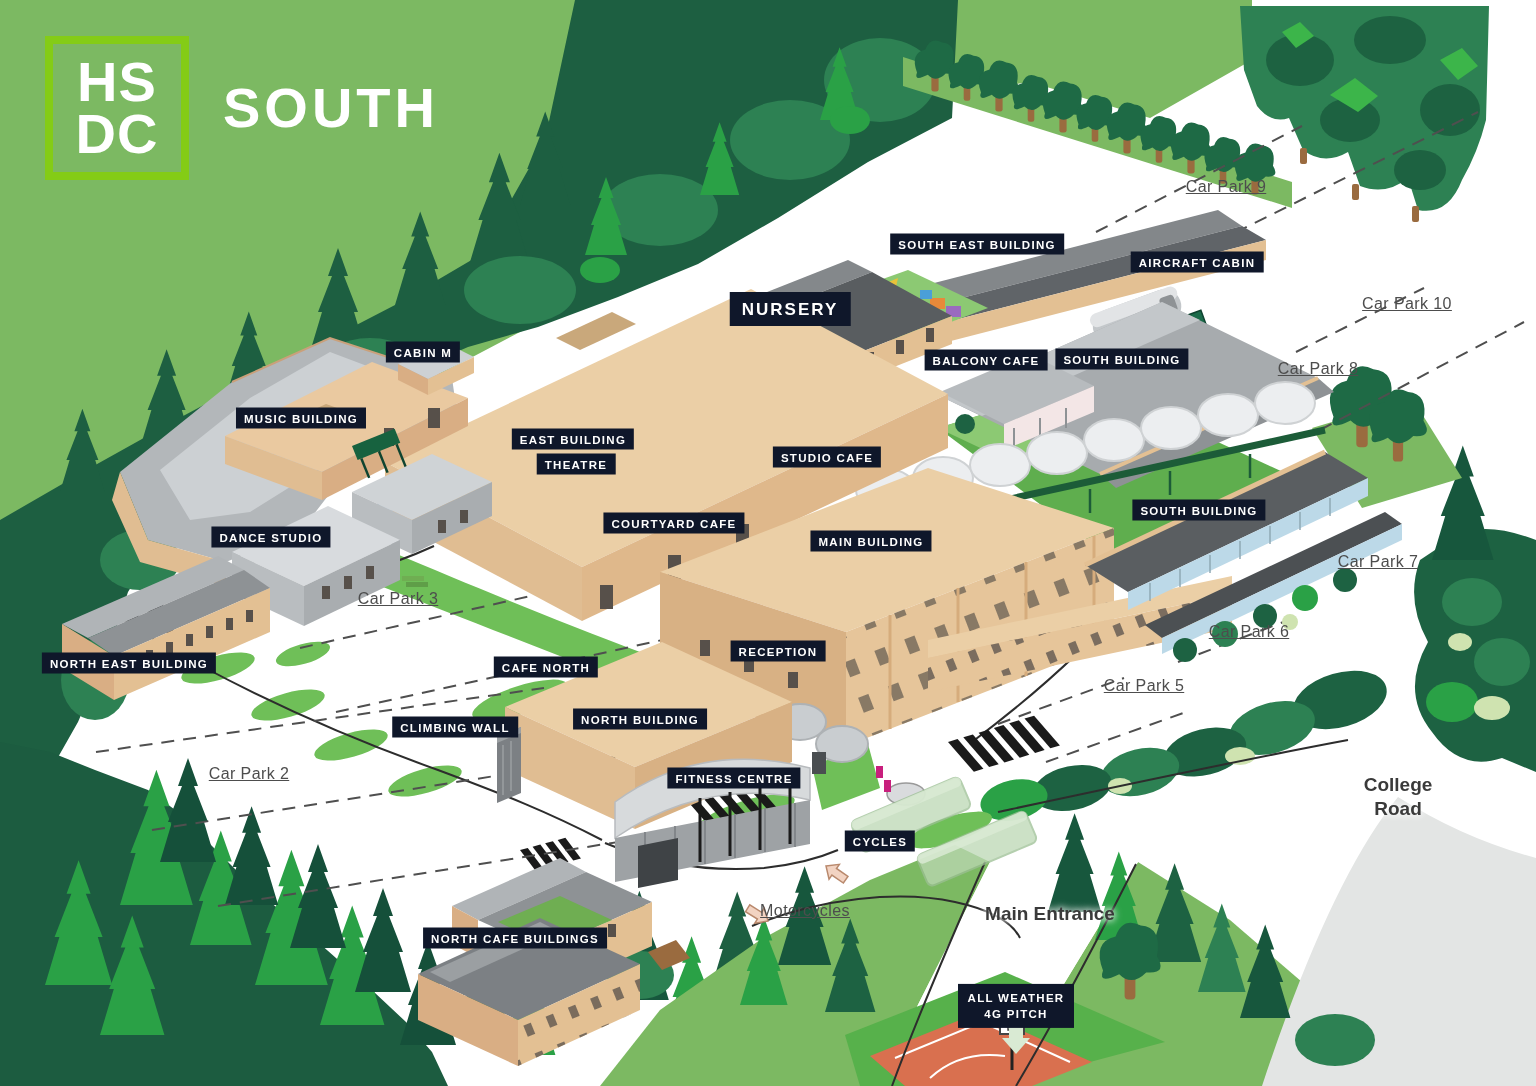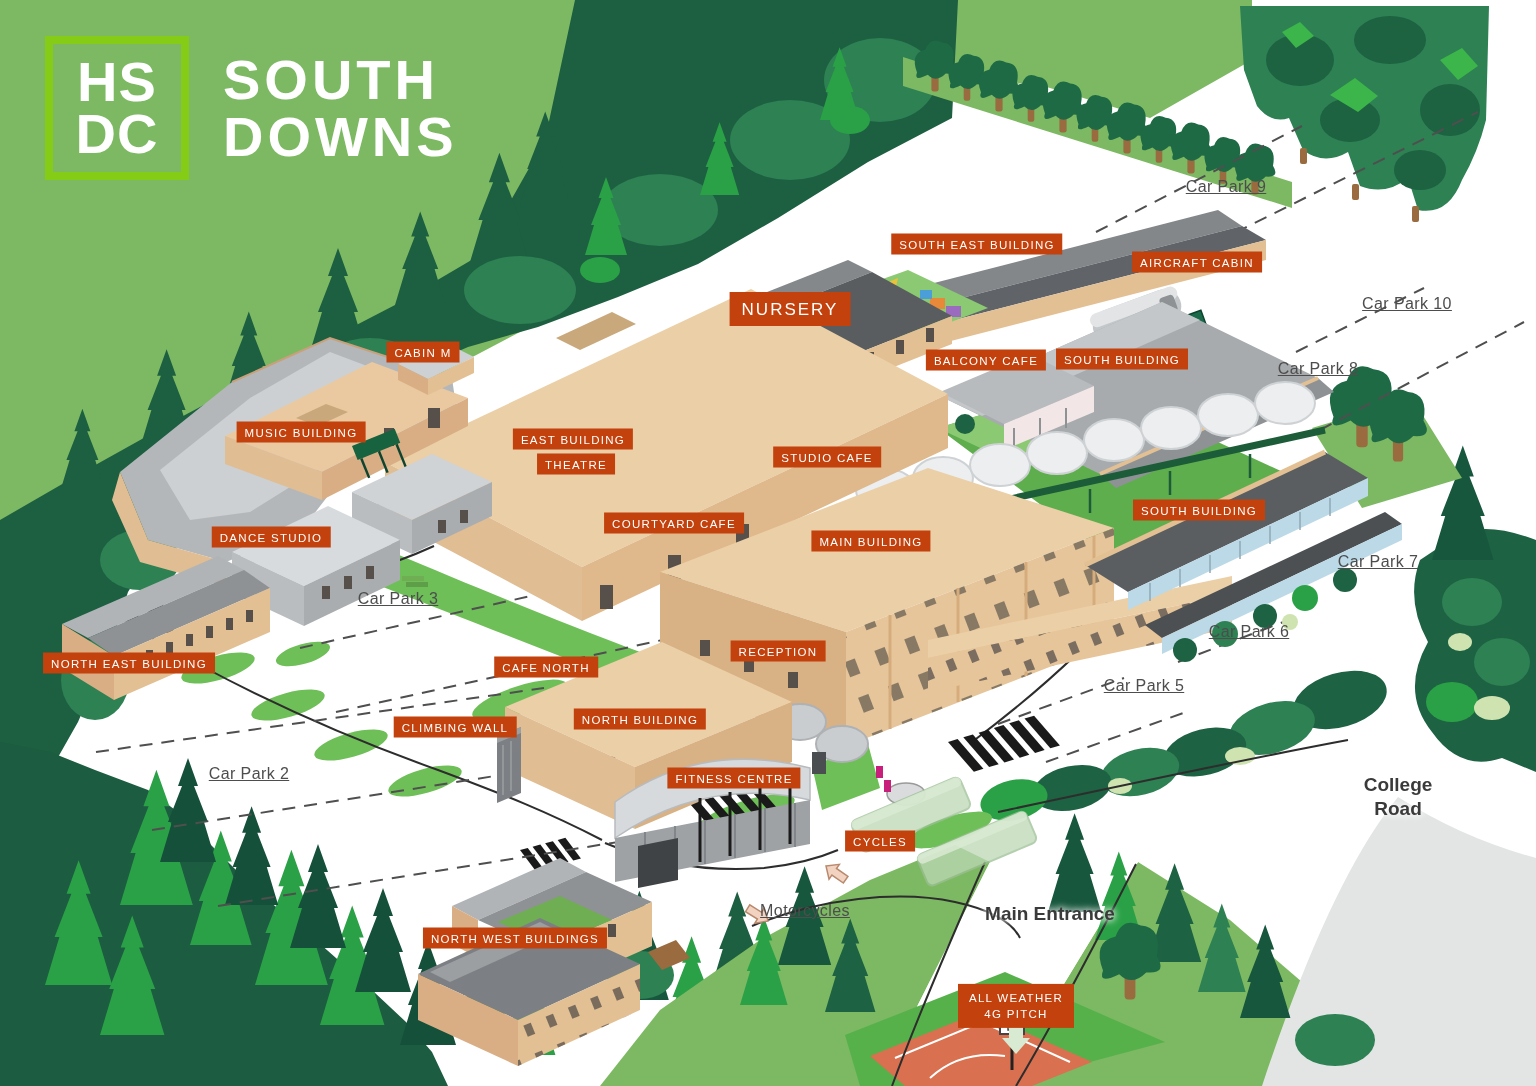--- a/index.html
+++ b/index.html
@@ -6,22 +6,22 @@
   .map{position:relative;width:1536px;height:1086px;overflow:hidden;background:#fff;
        font-family:"Liberation Sans",sans-serif;}
   .map svg{position:absolute;left:0;top:0;}
   
   .brand{position:absolute;left:45px;top:36px;display:flex;align-items:center;gap:34px;color:#fff;}
   .logo-box{width:128px;height:128px;border:8px solid #84cc16;display:flex;flex-direction:column;
             align-items:center;justify-content:center;font-weight:bold;font-size:56px;line-height:.92;
             letter-spacing:1px;}
   .brand-title{font-weight:bold;font-size:56px;line-height:1.02;letter-spacing:4px;}
   
-  .plabel{position:absolute;transform:translate(-50%,-50%);background:#c2410c;color:#fff;
-          font-weight:normal;font-size:11.5px;letter-spacing:1.3px;padding:5px 8px 4px;
+  .plabel{position:absolute;transform:translate(-50%,-50%);background:#0f172a;color:#fff;
+          font-weight:bold;font-size:11.5px;letter-spacing:1.3px;padding:5px 8px 4px;
           white-space:nowrap;z-index:5;}
   .plabel.lg{font-size:17px;letter-spacing:2px;padding:8px 12px 6px;}
   .plabel.two{white-space:normal;text-align:center;line-height:1.4;width:108px;padding:6px 4px;}
   
   .arealabel{position:absolute;transform:translate(-50%,-50%);color:#4d4d4d;font-size:16px;
              letter-spacing:.4px;white-space:nowrap;z-index:4;text-decoration:underline;}
   .boldlabel{position:absolute;transform:translate(-50%,-50%);color:#3a3a3a;font-weight:bold;
              font-size:19px;white-space:nowrap;z-index:4;text-shadow:0 0 6px #fff,0 0 10px #fff;margin-top:44px;}
   .boldlabel.wrap{white-space:normal;width:92px;text-align:center;line-height:1.25;}
 </style>
@@ -559,46 +559,45 @@
   </g>
 </svg>
 
 <div class="brand">
   <div class="logo-box">
     <div>HS</div>
     <div>DC</div>
   </div>
   <div class="brand-title">
     <div>SOUTH</div>
-    <div>DOWNS</div>
   </div>
 </div>
 
 <div class="plabel" style="left:977px;top:244px">SOUTH EAST BUILDING</div>
 <div class="plabel" style="left:1197px;top:262px">AIRCRAFT CABIN</div>
 <div class="plabel lg" style="left:790px;top:309px">NURSERY</div>
 <div class="plabel" style="left:423px;top:352px">CABIN M</div>
-<div class="plabel" style="left:301px;top:432px">MUSIC BUILDING</div>
+<div class="plabel" style="left:301px;top:418px">MUSIC BUILDING</div>
 <div class="plabel" style="left:986px;top:360px">BALCONY CAFE</div>
 <div class="plabel" style="left:1122px;top:359px">SOUTH BUILDING</div>
 <div class="plabel" style="left:573px;top:439px">EAST BUILDING</div>
 <div class="plabel" style="left:576px;top:464px">THEATRE</div>
 <div class="plabel" style="left:827px;top:457px">STUDIO CAFE</div>
 <div class="plabel" style="left:674px;top:523px">COURTYARD CAFE</div>
 <div class="plabel" style="left:871px;top:541px">MAIN BUILDING</div>
 <div class="plabel" style="left:1199px;top:510px">SOUTH BUILDING</div>
 <div class="plabel" style="left:271px;top:537px">DANCE STUDIO</div>
 <div class="plabel" style="left:129px;top:663px">NORTH EAST BUILDING</div>
 <div class="plabel" style="left:546px;top:667px">CAFE NORTH</div>
 <div class="plabel" style="left:778px;top:651px">RECEPTION</div>
 <div class="plabel" style="left:455px;top:727px">CLIMBING WALL</div>
 <div class="plabel" style="left:640px;top:719px">NORTH BUILDING</div>
 <div class="plabel" style="left:734px;top:778px">FITNESS CENTRE</div>
 <div class="plabel" style="left:880px;top:841px">CYCLES</div>
-<div class="plabel" style="left:515px;top:938px">NORTH WEST BUILDINGS</div>
+<div class="plabel" style="left:515px;top:938px">NORTH CAFE BUILDINGS</div>
 <div class="plabel two" style="left:1016px;top:1006px">ALL WEATHER 4G PITCH</div>
 
 <div class="arealabel" style="left:1226px;top:187px">Car Park 9</div>
 <div class="arealabel" style="left:1407px;top:304px">Car Park 10</div>
 <div class="arealabel" style="left:1318px;top:369px">Car Park 8</div>
 <div class="arealabel" style="left:1378px;top:562px">Car Park 7</div>
 <div class="arealabel" style="left:1249px;top:632px">Car Park 6</div>
 <div class="arealabel" style="left:1144px;top:686px">Car Park 5</div>
 <div class="arealabel" style="left:398px;top:599px">Car Park 3</div>
 <div class="arealabel" style="left:249px;top:774px">Car Park 2</div>

